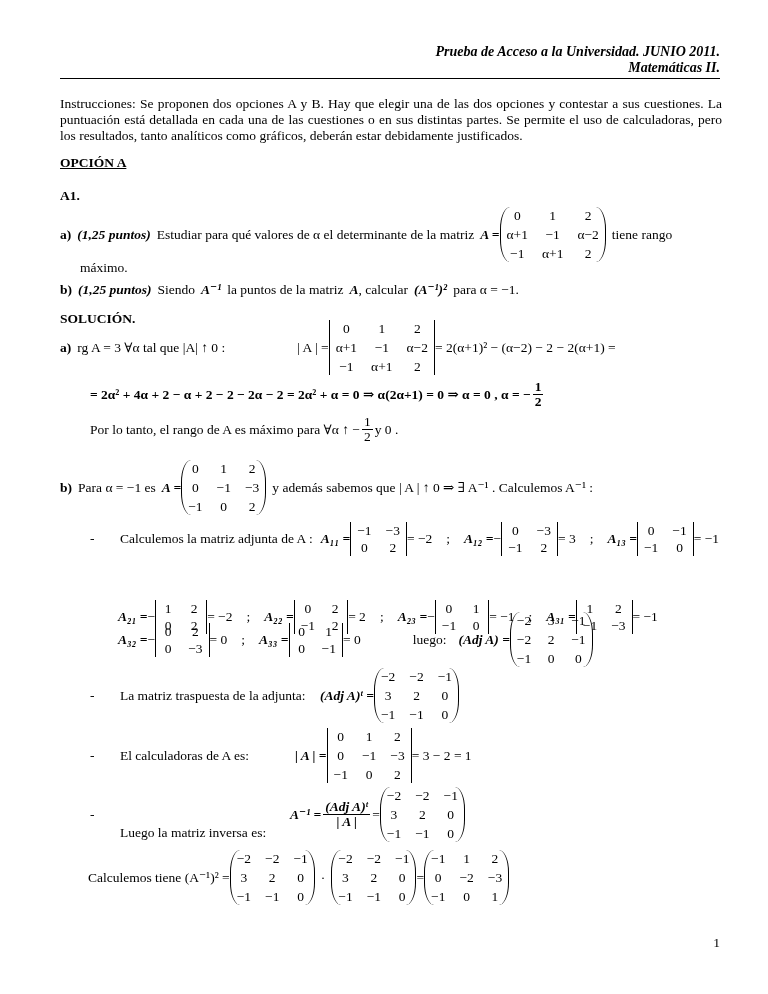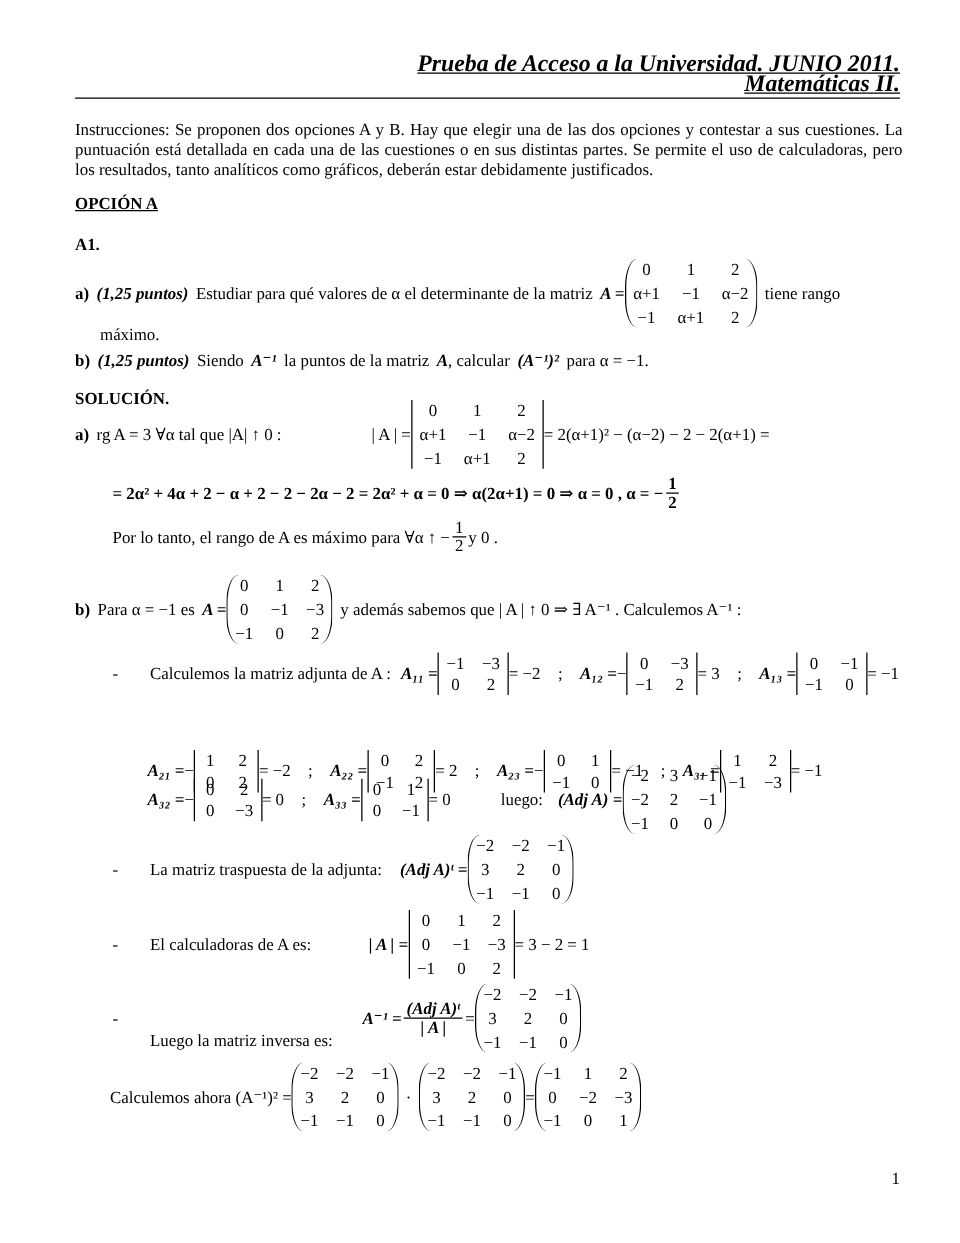--- a/index.html
+++ b/index.html
@@ -2,21 +2,21 @@
 <html><head>
 <meta charset="utf-8">
 <style>
   html, body { margin: 0; padding: 0; background: #ffffff; }
   body {
     width: 768px; height: 994px; position: relative; overflow: hidden;
     font-family: "Liberation Serif", "DejaVu Serif", serif;
     color: #000; font-size: 13.5px;
   }
   .abs { position: absolute; }
-  .header { right: 48px; top: 44px; text-align: right; font-style: italic; font-weight: bold; font-size: 19px; line-height: 16px; text-decoration: underline; }
+  .header { right: 48px; top: 44px; text-align: right; font-style: italic; font-weight: bold; font-size: 14px; line-height: 16px; }
   .rule { left: 60px; right: 48px; top: 78px; height: 0; border-top: 1.5px solid #000; }
   .instr { left: 60px; width: 662px; top: 96px; line-height: 16px; text-align: justify; }
   .bold { font-weight: bold; }
   .ital { font-style: italic; font-weight: bold; }
   .u { text-decoration: underline; }
   .row { display: flex; align-items: center; white-space: nowrap; }
   .mat { display: inline-grid; grid-template-columns: repeat(3, auto); column-gap: 14px; row-gap: 2px; text-align: center; padding: 0 6px; position: relative; line-height: 17px; }
   .mat2 { display: inline-grid; grid-template-columns: repeat(2, auto); column-gap: 14px; text-align: center; padding: 0 6px; line-height: 17px; }
   .paren { border-left: 1.2px solid #000; border-right: 1.2px solid #000; border-radius: 10px / 40%; }
   .det { border-left: 1.5px solid #000; border-right: 1.5px solid #000; }
@@ -240,21 +240,21 @@
   <span class="row">
       <span class="ital">A₃₃ =</span>
       <span class="mat2 det">
         <span class="cell">0</span>
         <span class="cell">1</span>
         <span class="cell">0</span>
         <span class="cell">−1</span>
       </span>
       <span>= 0</span>
     </span>
-  <span style="margin-left:40px; margin-right:12px;">luego:</span>
+  <span style="margin-left:52px; margin-right:12px;">luego:</span>
   <span class="ital">(Adj A) =</span>
   <span class="mat paren">
       <span class="cell">−2</span>
       <span class="cell">3</span>
       <span class="cell">−1</span>
       <span class="cell">−2</span>
       <span class="cell">2</span>
       <span class="cell">−1</span>
       <span class="cell">−1</span>
       <span class="cell">0</span>
@@ -313,21 +313,21 @@
       <span class="cell">3</span>
       <span class="cell">2</span>
       <span class="cell">0</span>
       <span class="cell">−1</span>
       <span class="cell">−1</span>
       <span class="cell">0</span>
     </span>
 </div>
 
 <div class="abs row" style="left:88px; top:850px;">
-  <span>Calculemos ahora (A⁻¹)² =</span>
+  <span>Calculemos tiene (A⁻¹)² =</span>
   <span class="mat paren">
       <span class="cell">−2</span>
       <span class="cell">−2</span>
       <span class="cell">−1</span>
       <span class="cell">3</span>
       <span class="cell">2</span>
       <span class="cell">0</span>
       <span class="cell">−1</span>
       <span class="cell">−1</span>
       <span class="cell">0</span>

